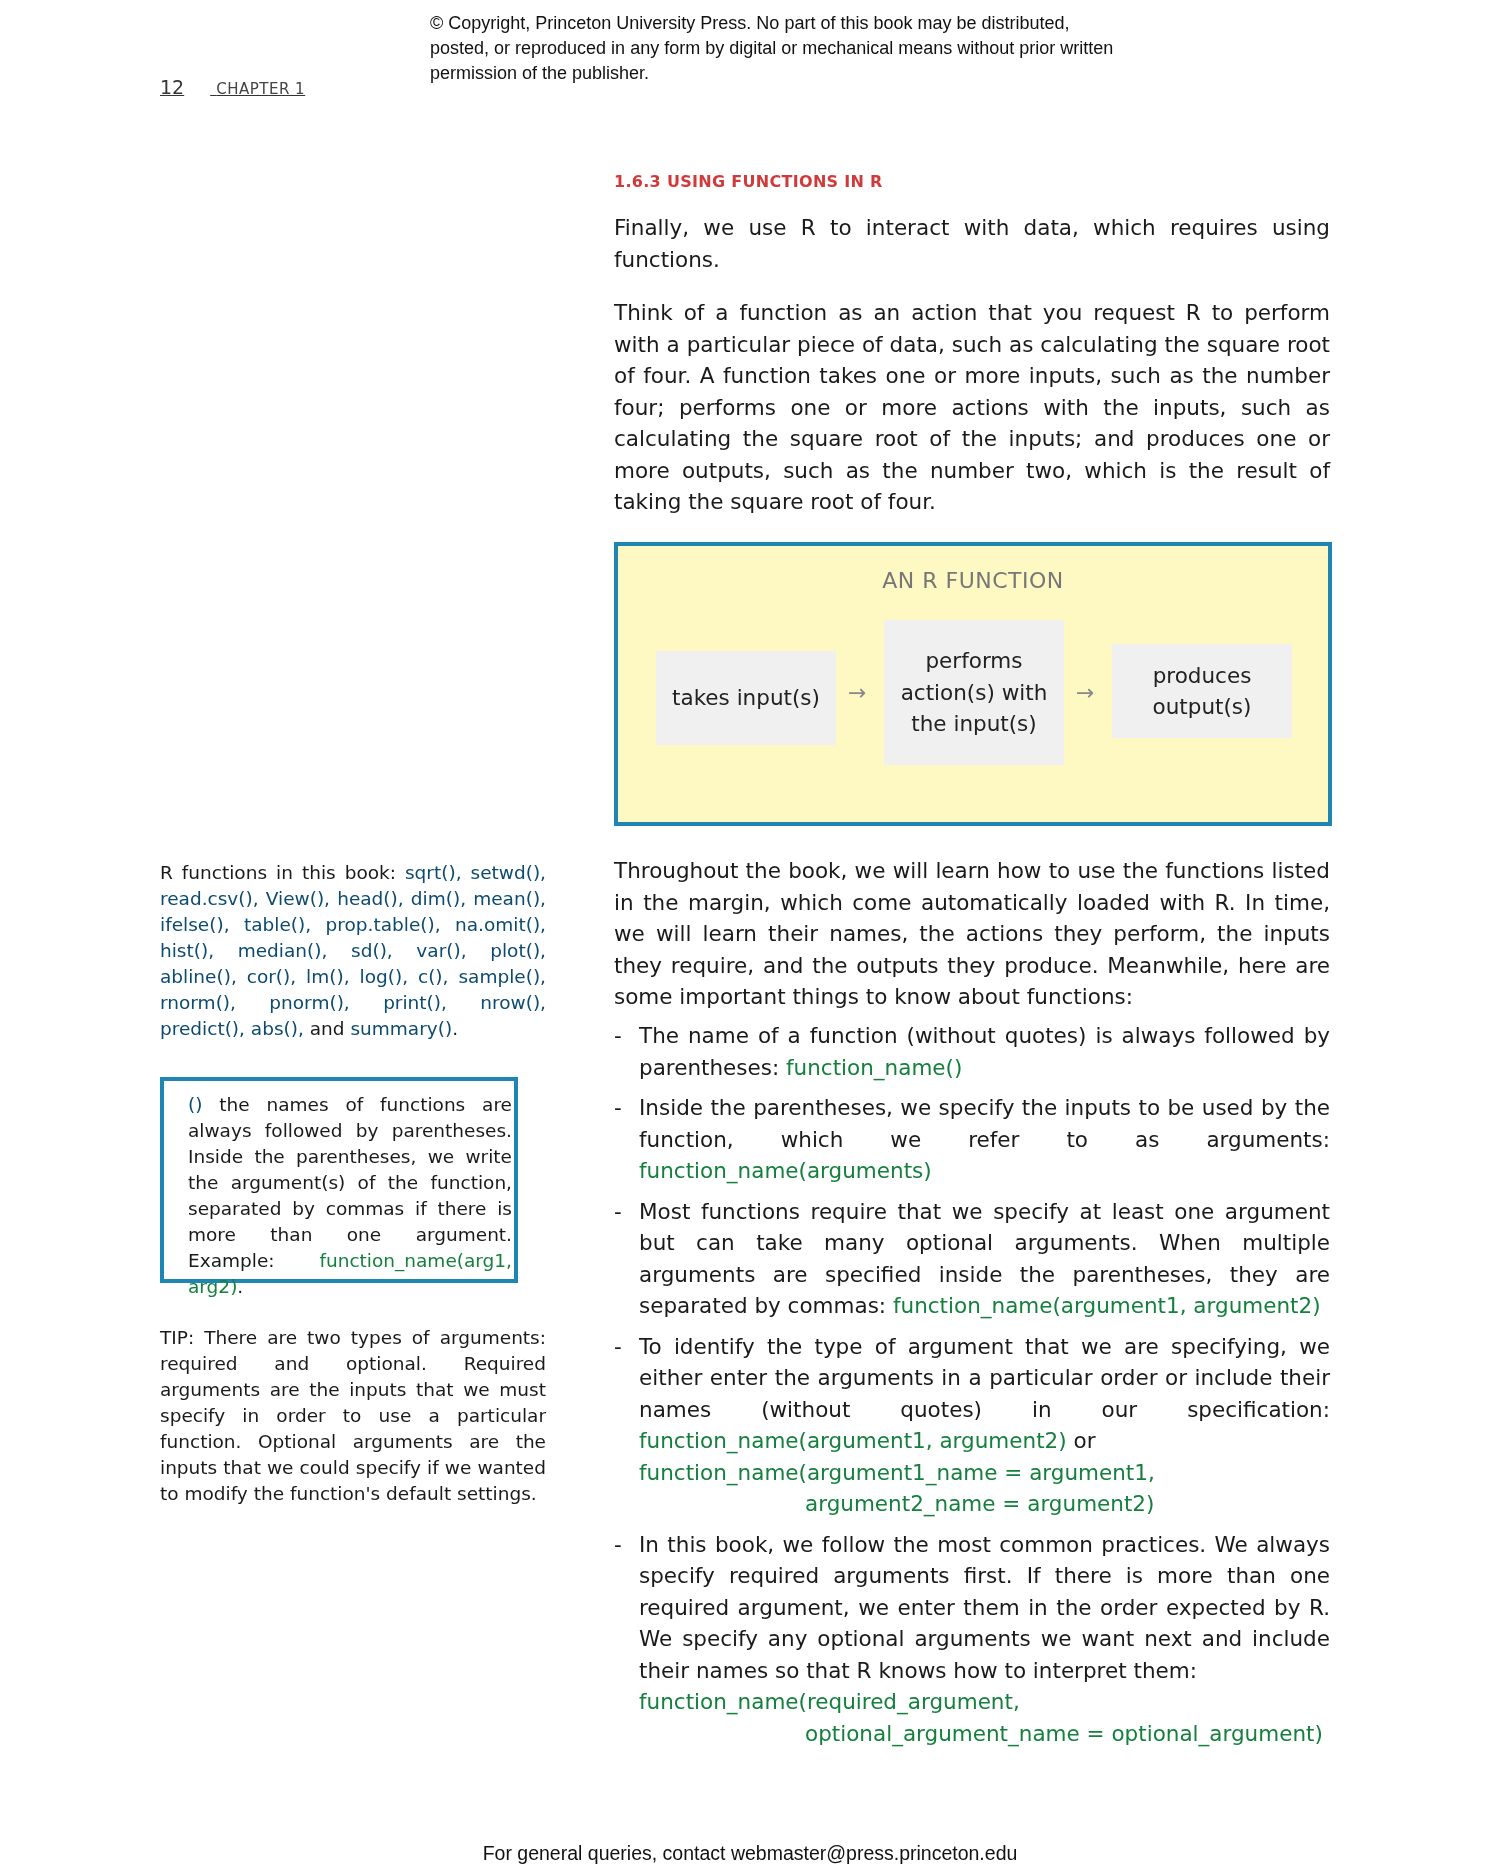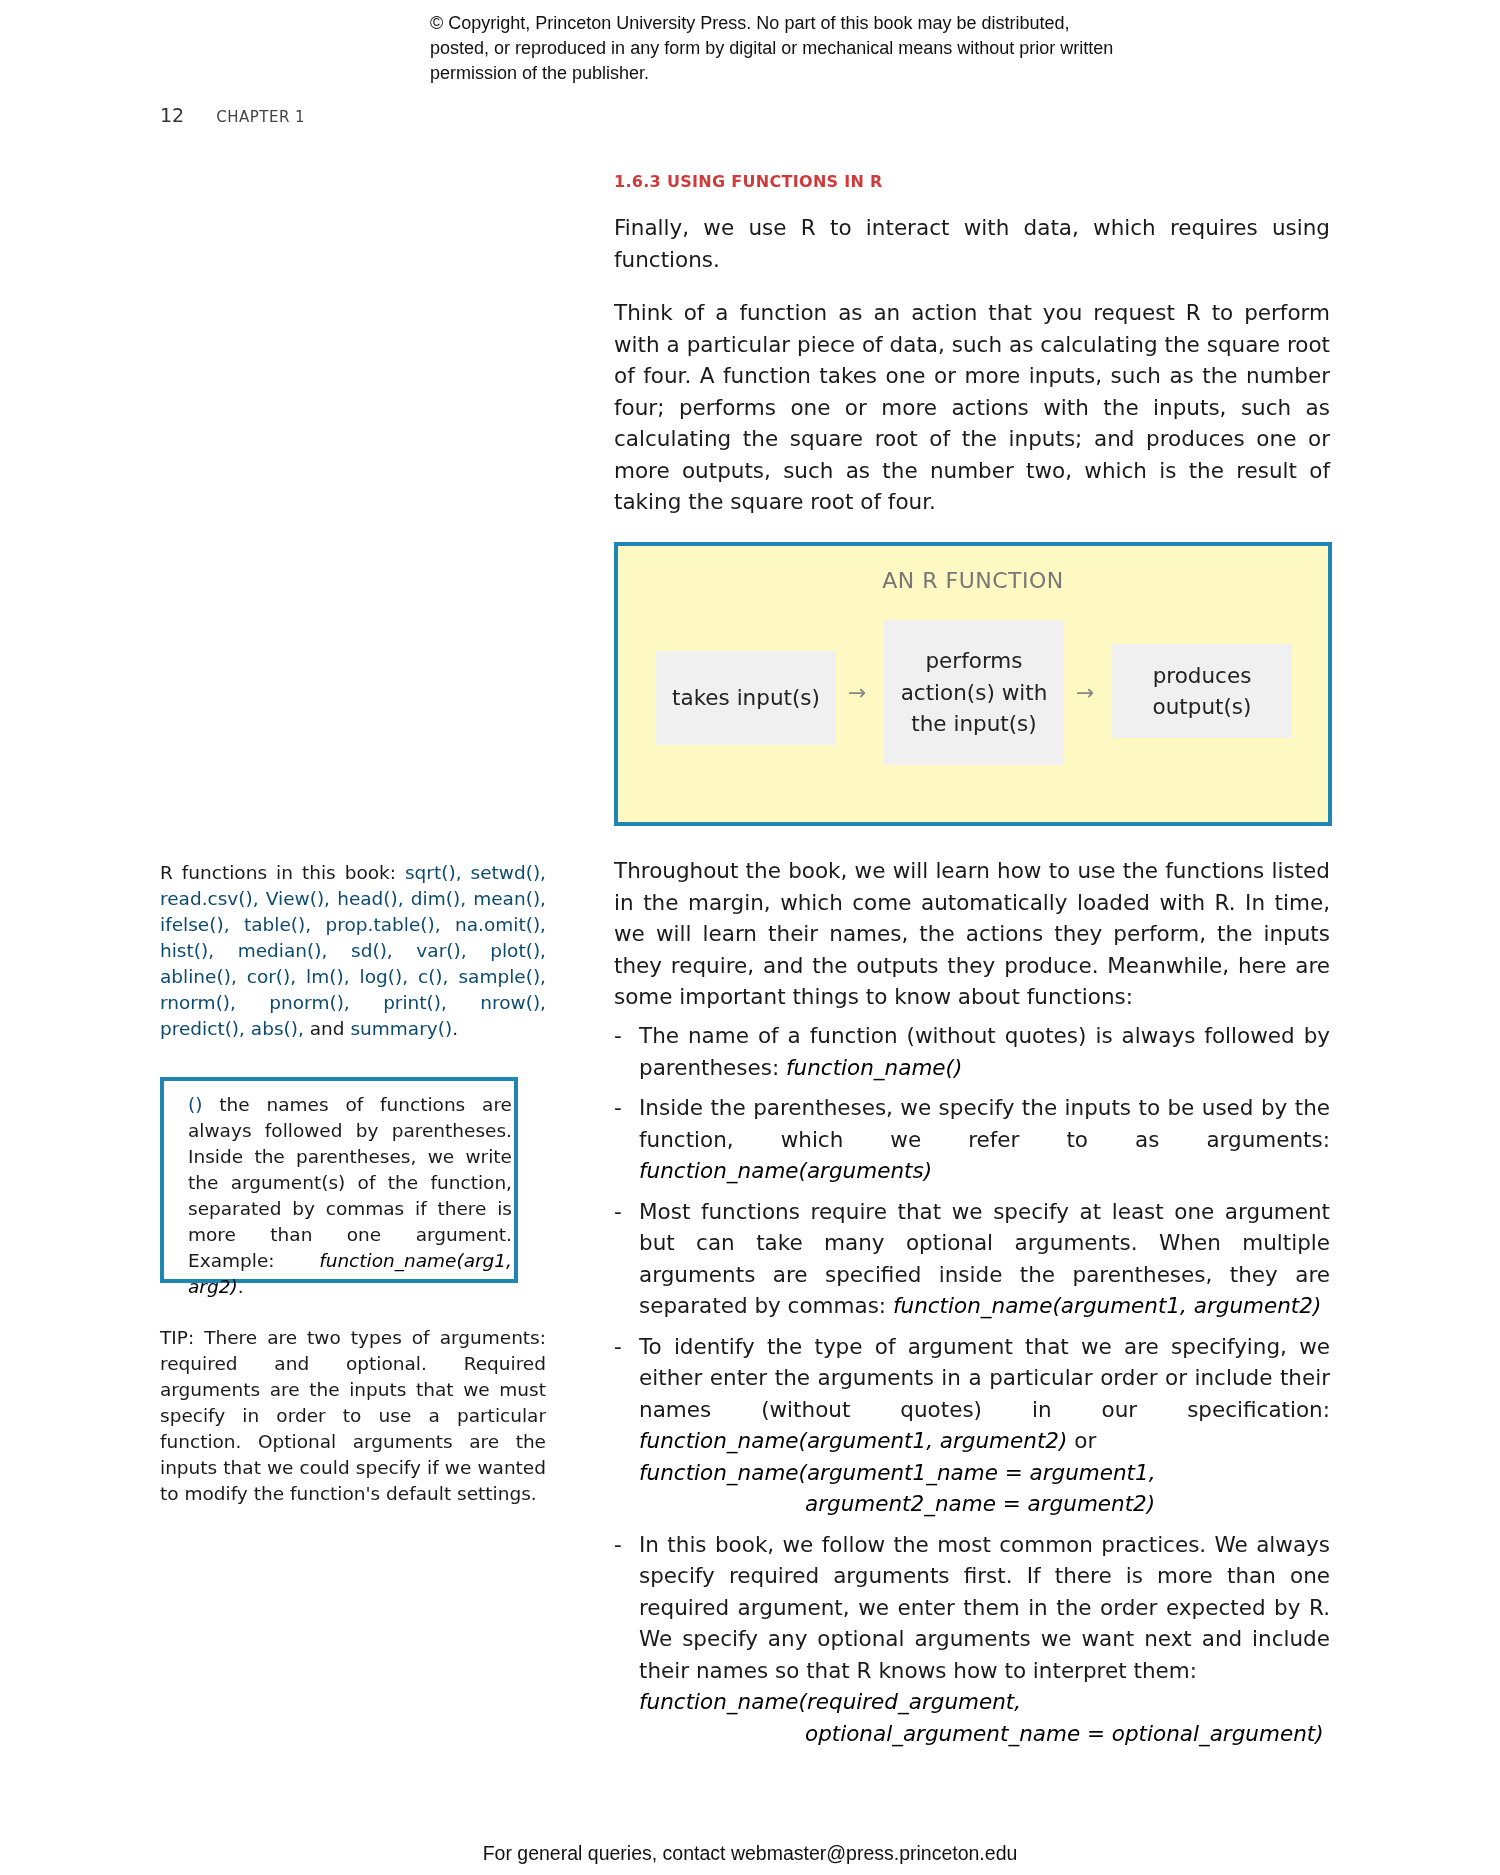--- a/index.html
+++ b/index.html
@@ -1,20 +1,20 @@
 <!DOCTYPE html>
 <html><head>
 <meta charset="utf-8">
 <style>
   html, body { margin: 0; padding: 0; background: #ffffff; }
   body { width: 1500px; height: 1875px; position: relative; overflow: hidden;
          font-family: "DejaVu Sans", sans-serif; color: #1a1a1a; }
   .copyright { position: absolute; left: 430px; top: 11px; width: 700px;
                font-family: "Liberation Sans", sans-serif; font-size: 18px; line-height: 25px; color: #111; }
-  .running-head { position: absolute; left: 160px; top: 104px; font-size: 19px; color: #333; }
+  .running-head { position: absolute; left: 160px; top: 76px; font-size: 19px; color: #333; text-decoration: underline; }
   .running-head .pg { margin-right: 26px; }
   .running-head .ch { font-size: 15px; letter-spacing: 0.5px; color: #444; }
   .section-title { position: absolute; left: 614px; top: 172px; color: #d13a3a; font-size: 16px; letter-spacing: 0.3px; font-weight: bold; }
   .para { font-size: 21.5px; line-height: 31.5px; text-align: justify; color: #1a1a1a; margin: 0; }
   .p1 { position: absolute; left: 614px; top: 212px; width: 716px; }
   .p2 { position: absolute; left: 614px; top: 297px; width: 716px; }
   .figure { position: absolute; left: 614px; top: 542px; width: 710px; height: 276px;
             border: 4px solid #1f86b4; background: #fef9c3; }
   .figure-title { position: absolute; left: 0; right: 0; top: 22px; text-align: center;
                   font-size: 22px; color: #777; letter-spacing: 0.5px; }
@@ -24,21 +24,21 @@
   .fbox.b2 { left: 266px; top: 74px; width: 180px; height: 145px; }
   .fbox.b3 { left: 494px; top: 98px; width: 180px; height: 94px; }
   .farrow { position: absolute; top: 134px; font-size: 22px; color: #888; }
   .farrow.a1 { left: 230px; }
   .farrow.a2 { left: 458px; }
   .p3 { position: absolute; left: 614px; top: 855px; width: 716px; }
   .bullets { position: absolute; left: 614px; top: 1020px; width: 716px; list-style: none; margin: 0; padding: 0; }
   .bullets li { position: relative; padding-left: 25px; margin-bottom: 9px;
                 font-size: 21.5px; line-height: 31.5px; text-align: justify; }
   .bullets li .dash { position: absolute; left: 0; top: 0; }
-  .code { color: #000000; font-style: italic; }
+  .code { color: #15803d; }
   .code-indent { display: block; padding-left: 166px; }
   .nojust { text-align: left !important; }
   .margin-note { position: absolute; left: 160px; width: 386px; font-size: 18.5px; line-height: 26px;
                  text-align: justify; color: #1a1a1a; }
   .mn1 { top: 860px; }
   .fn { color: #0c4a6e; }
   .def-box { position: absolute; left: 160px; top: 1077px; width: 358px; height: 206px;
              border: 4px solid #1f86b4; box-sizing: border-box; }
   .def-box .txt { position: absolute; left: 24px; top: 11px; width: 324px; font-size: 18.5px;
                   line-height: 26px; text-align: justify; }

